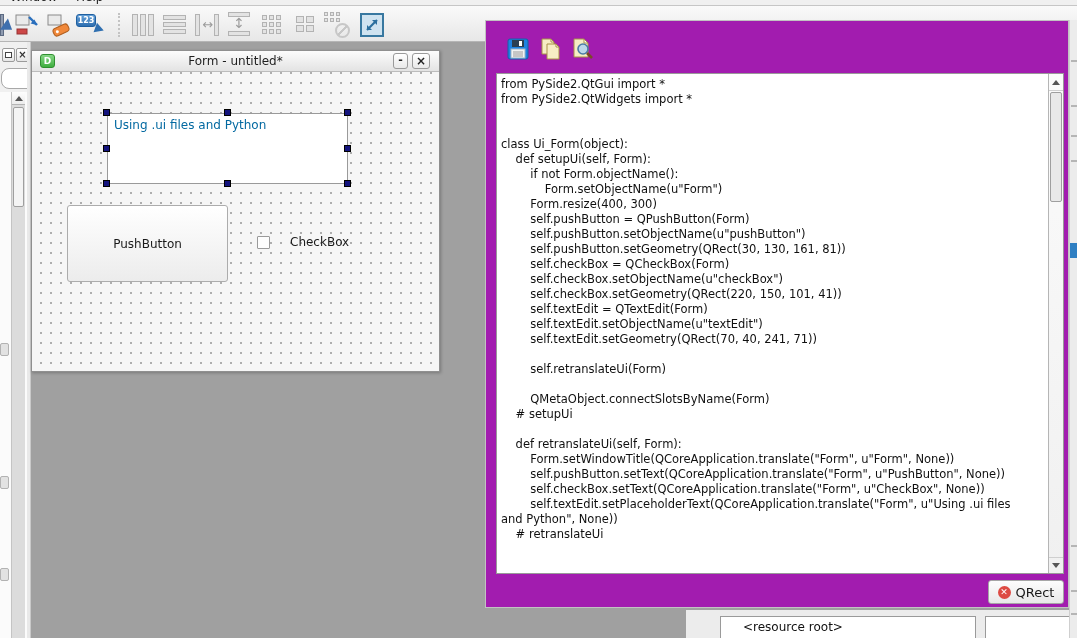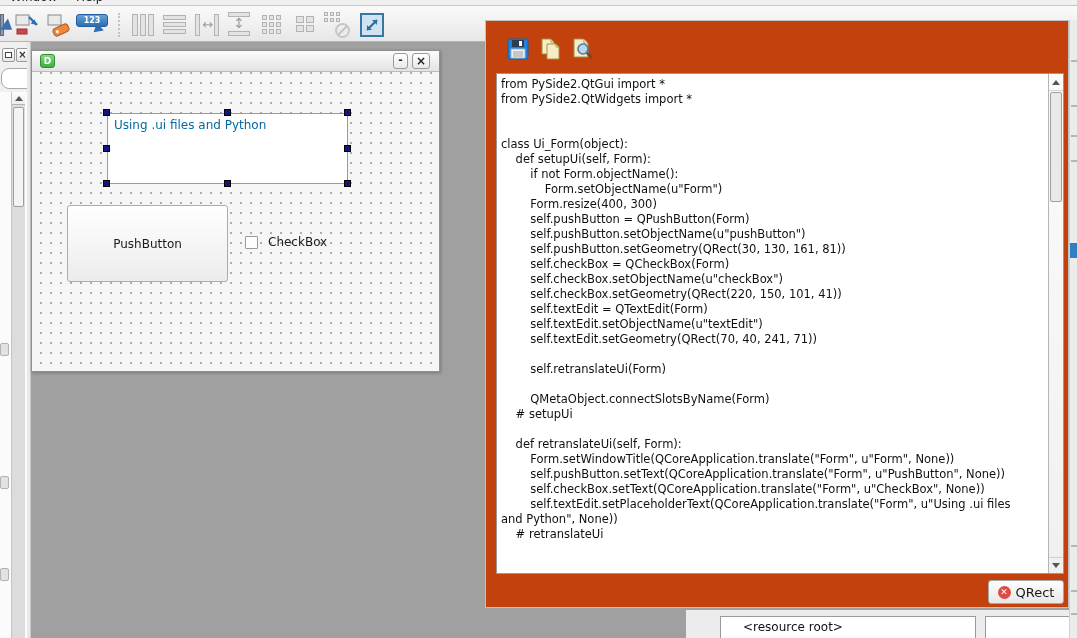--- a/index.html
+++ b/index.html
@@ -30,21 +30,21 @@
 
   
   .i-editwidgets { left: -13px; }
   .i-editwidgets .ew-bar { position: absolute; left: 13px; top: 2px; width: 4px; height: 22px; background:#8f9bb0; border:1px solid #5c6a82; }
   .i-editwidgets .ew-arrow { position: absolute; left: 16px; top: 8px; width: 0; height: 0;
      border-top: 7px solid transparent; border-bottom: 7px solid transparent; border-left: 10px solid #3e6fae; transform: rotate(35deg); }
 
   .i-signals { left: 15px; }
   .i-buddy { left: 47px; }
   .i-taborder { left: 76px; width: 30px; }
-  .badge123 { position: absolute; left: 0; top: 2px; width: 32px; height: 13px; border-radius: 3px;
+  .badge123 { position: absolute; left: 0; top: 2px; width: 20px; height: 13px; border-radius: 3px;
      background: linear-gradient(#64a0d8, #2f6fb0); border: 1px solid #1f5fa0;
      color: #fff; font-size: 8px; font-weight: bold; text-align: center; line-height: 12px; }
   .badge-arrow { position: absolute; left: 19px; top: 12px; width: 0; height: 0;
      border-top: 5px solid transparent; border-bottom: 5px solid transparent; border-left: 9px solid #2f6fb0; transform: rotate(20deg); }
 
   
   .bars-v { display: flex; gap: 2px; padding-top: 2px; }
   .bars-v i { display:block; width: 6px; height: 22px; background: #e3e3e3; border: 1px solid #b3b3b3; }
   .bars-h { display: flex; flex-direction: column; gap: 2px; padding-top: 3px; }
   .bars-h i { display:block; width: 23px; height: 5px; background: #e3e3e3; border: 1px solid #b3b3b3; }
@@ -108,27 +108,27 @@
      background: #fff; border: 1px solid #9a9a9a; }
   .te-placeholder { position: absolute; left: 6px; top: 4px; font-size: 12px; color: #0369a1; }
   .handle { position: absolute; width: 7px; height: 7px; background: #14147d; border: 1px solid #000; }
   .h-nw { left: 71px; top: 37px; }  .h-n { left: 192px; top: 37px; }  .h-ne { left: 312px; top: 37px; }
   .h-w  { left: 71px; top: 73px; }                                     .h-e  { left: 312px; top: 73px; }
   .h-sw { left: 71px; top: 108px; } .h-s { left: 192px; top: 108px; }  .h-se { left: 312px; top: 108px; }
 
   .pushbutton { position: absolute; left: 35px; top: 133px; width: 161px; height: 77px;
      background: linear-gradient(#ffffff, #ececec); border: 1px solid #acacac; border-radius: 3px;
      display: flex; align-items: center; justify-content: center; font-size: 12px; color: #1a1a1a; }
-  .checkbox-row { position: absolute; left: 213px; top: 163px; display: flex; align-items: center; gap: 10px; }
+  .checkbox-row { position: absolute; left: 225px; top: 163px; display: flex; align-items: center; gap: 20px; }
   .cb-box { width: 13px; height: 13px; background: #fdfdfd; border: 1px solid #9a9a9a; border-radius: 1px; }
   .cb-label { font-size: 12px; color: #1a1a1a; }
 
   
   .code-dialog { position: absolute; left: 485px; top: 20px; width: 584px; height: 588px;
-     background: #c2410c; border: 1px solid #c2c2c2; z-index: 20; }
+     background: #a21caf; border: 1px solid #c2c2c2; z-index: 20; }
   .cd-toolbar { position: absolute; left: 0; top: 0; right: 0; height: 50px; }
   .cd-tool { position: absolute; top: 16px; width: 24px; height: 24px; }
   .t-save { left: 20px; } .t-copy { left: 53px; } .t-find { left: 85px; }
 
   .cd-codearea { position: absolute; left: 10px; top: 52px; width: 568px; height: 501px;
      background: #fff; border: 1px solid #999; overflow: hidden; }
   .cd-codearea pre { position: absolute; left: 0; top: 0; right: 15px; bottom: 0;
      padding: 3px 4px; font-family: "DejaVu Sans", sans-serif; font-size: 11.5px; line-height: 15px;
      color: #101010; white-space: pre; overflow: hidden; }
   .cd-scrollbar { position: absolute; right: 0; top: 0; bottom: 0; width: 15px;
@@ -275,20 +275,21 @@
           </div>
         <div class="wb-thumb"></div>
       </div>
     </div>
   </div>
   <div class="splitter-line"></div>
 
   <div class="form-window">
     <div class="fw-titlebar">
       <div class="fw-icon">D</div>
+      <div class="fw-title">Form - untitled*</div>
       <div class="fw-btn fw-min">-</div>
       <div class="fw-btn fw-close">×</div>
     </div>
     <div class="fw-body">
       <div class="textedit">
         <span class="te-placeholder">Using .ui files and Python</span>
       </div>
       <div class="handle h-nw"></div>
       <div class="handle h-n"></div>
       <div class="handle h-ne"></div>

